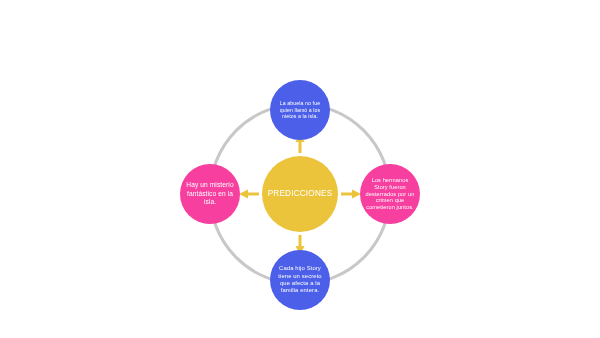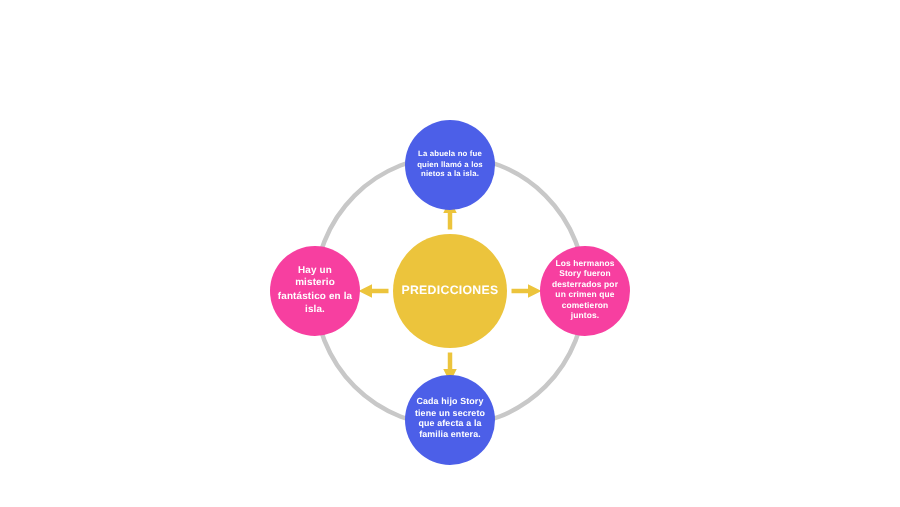--- a/index.html
+++ b/index.html
@@ -38,21 +38,21 @@
     display: flex;
     align-items: center;
     justify-content: center;
     text-align: center;
     box-sizing: border-box;
     color: #ffffff;
   }
 
   .node-label {
     display: block;
-    font-weight: bold;
+    font-weight: normal;
     line-height: 1.18;
     letter-spacing: 0.1px;
     white-space: pre-line;
   }
 
   
   .node-center {
     width: 76px;
     height: 76px;
     left: 262px;

